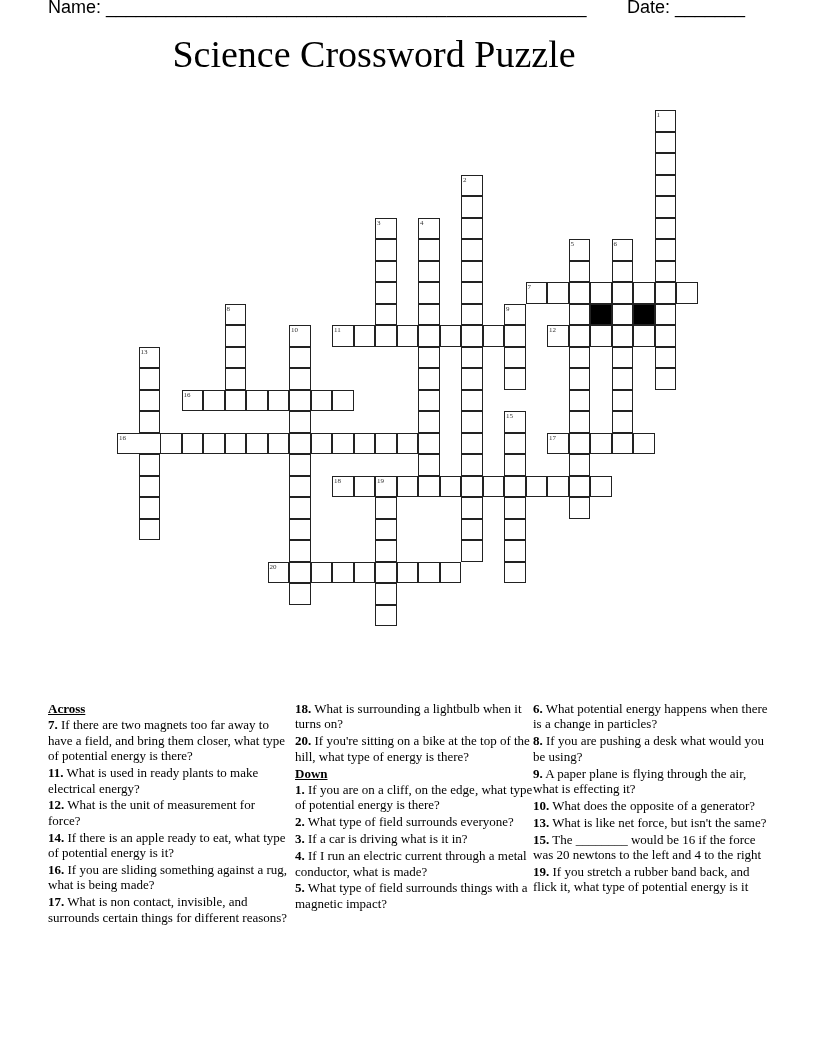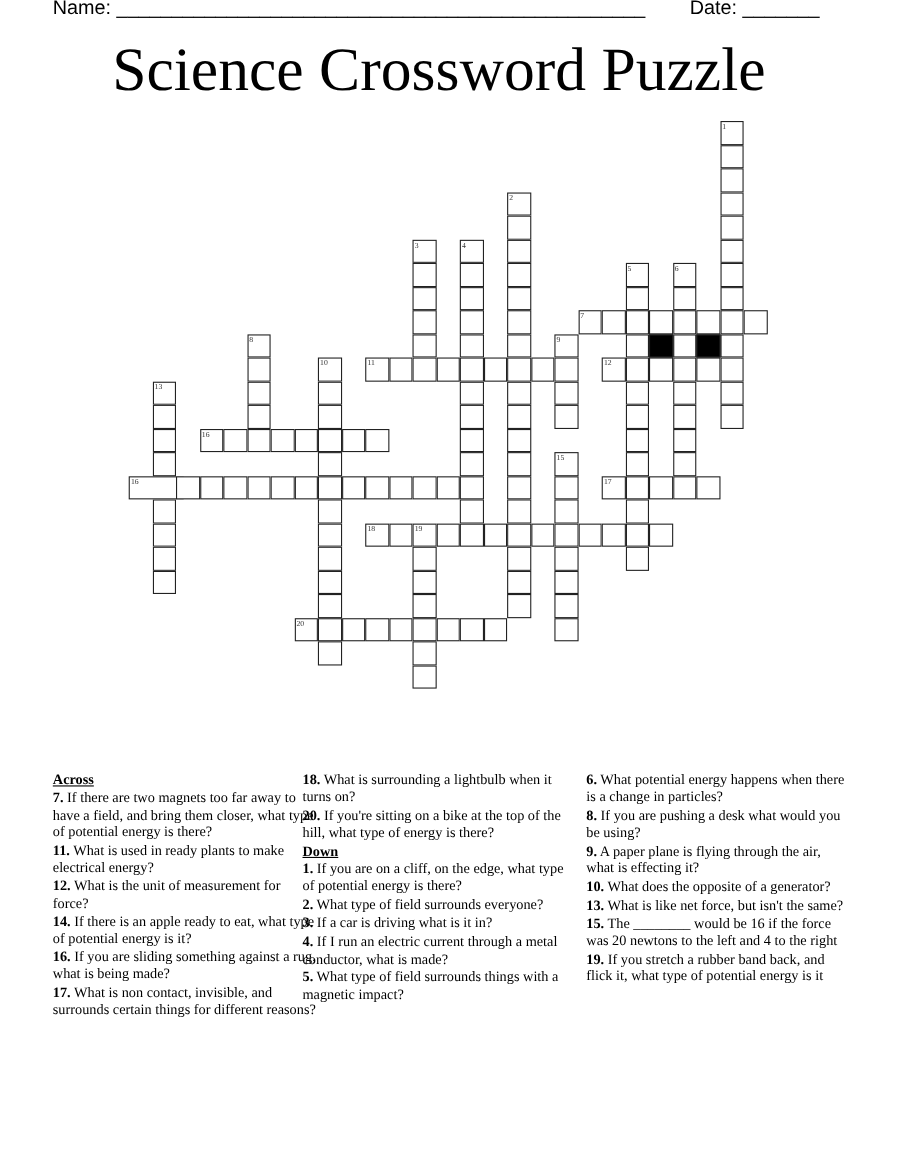--- a/index.html
+++ b/index.html
@@ -1,27 +1,27 @@
 <!DOCTYPE html>
 <html><head>
 <meta charset="utf-8">
 <style>
   html,body{margin:0;padding:0;background:#fff;}
   body{width:816px;height:1056px;position:relative;overflow:hidden;font-family:"Liberation Serif",serif;color:#000;}
   .hdr{position:absolute;top:-3px;font-family:"Liberation Sans",sans-serif;font-size:18px;}
   .hdr.name{left:48px;}
   .hdr.date{left:627px;}
-  .title{position:absolute;top:32px;left:0;width:748px;text-align:center;font-size:56px;font-family:"Liberation Serif",serif;padding-left:25px;}
+  .title{position:absolute;top:32px;left:0;width:748px;text-align:center;font-size:38px;font-family:"Liberation Serif",serif;}
   #grid{position:absolute;left:0;top:0;width:816px;height:680px;}
   .cell{position:absolute;width:21.5px;height:21.5px;box-sizing:border-box;border:1.2px solid #222;background:#fff;}
   .cell.black{background:#000;}
   .cell .num{position:absolute;left:1px;top:0px;font-size:7px;line-height:8px;color:#333;font-family:"Liberation Serif",serif;}
   .col{position:absolute;top:701px;width:240px;font-size:13px;line-height:15.4px;}
   .col.c1{left:48px;}
-  .col.c2{left:275px;}
+  .col.c2{left:295px;}
   .col.c3{left:533px;}
   .sec{font-weight:bold;text-decoration:underline;margin:0 0 1px 0;}
   .clue{margin:0 0 1.5px 0;}
   .clue b{font-weight:bold;}
 </style>
 </head>
 <body>
 
 <div class="hdr name">Name: ________________________________________________</div>
 <div class="hdr date">Date: _______</div>

